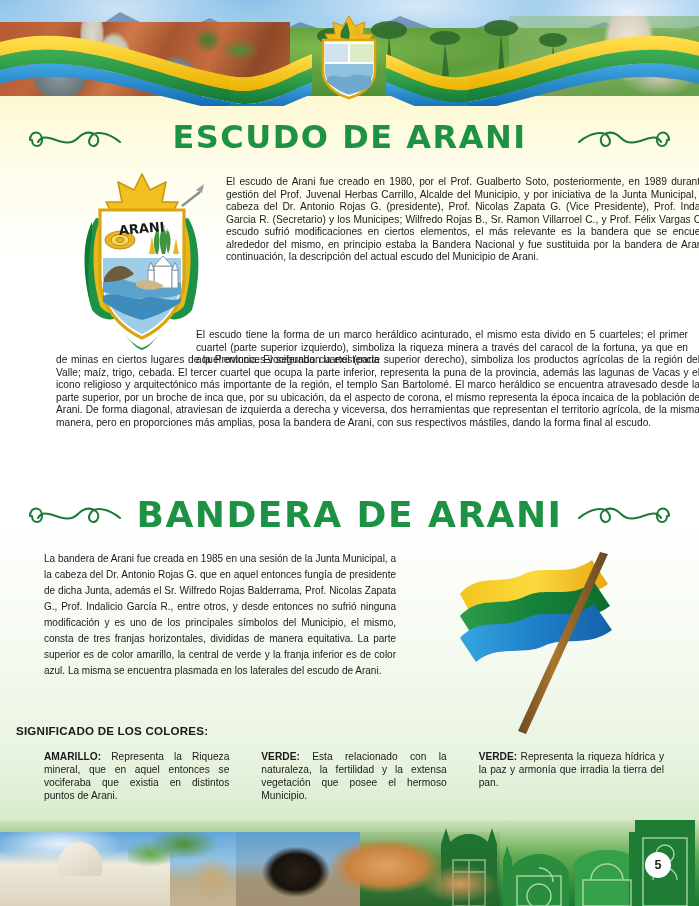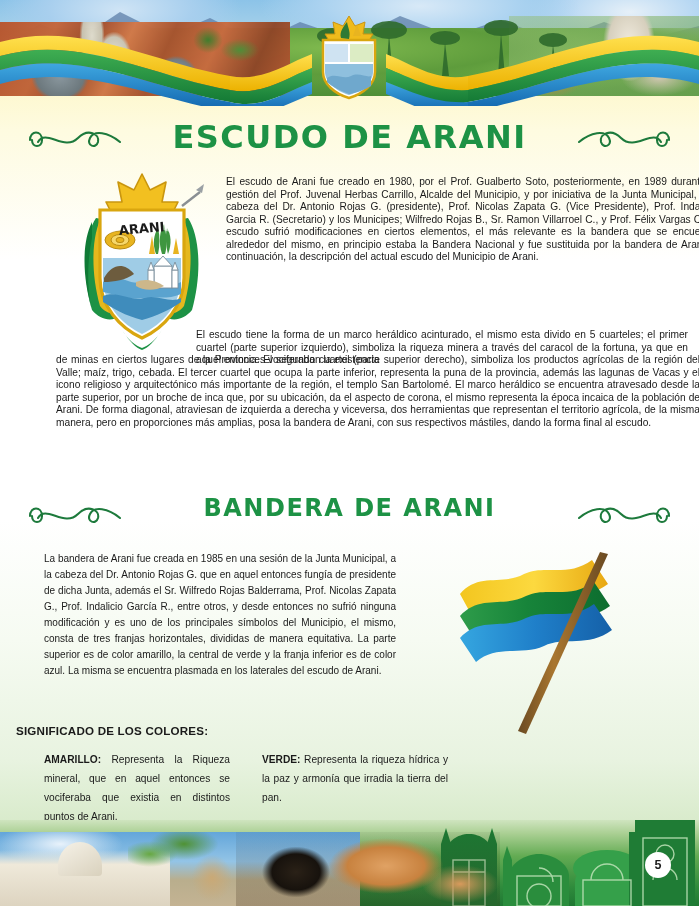--- a/index.html
+++ b/index.html
@@ -128,21 +128,21 @@
     position: absolute;
     top: 4px;
     width: 104px;
     height: 36px;
   }
   .flourish.left  { left: 24px; }
   .flourish.right { right: 24px; }
 
   #head-escudo  { top: 118px; }
   #head-bandera { top: 494px; }
-  #head-bandera h1 { font-size: 24px; }
+  #head-bandera h1 { font-size: 36px; }
 
   
   .body-text {
     position: absolute;
     color: #1a1a1a;
     font-family: "Liberation Sans", sans-serif;
     font-size: 10.2px;
     line-height: 12.55px;
     text-align: justify;
     text-justify: inter-word;
@@ -191,21 +191,21 @@
   .color-cols {
     position: absolute;
     left: 44px; top: 750px;
     width: 620px;
     display: flex;
     gap: 32px;
   }
   .color-col {
     width: 186px;
     font-size: 10.2px;
-    line-height: 19px;
+    line-height: 13px;
     color: #1a1a1a;
     text-align: justify;
   }
   .color-col .swatch-label {
     font-weight: bold;
   }
 
   
   .footer-strip {
     position: absolute;
@@ -481,20 +481,23 @@
     <path d="M28,92 C48,70 72,84 94,72 C114,62 138,76 162,58 L180,84 C156,102 132,90 112,100 C90,110 64,98 44,116 Z" fill="url(#fb)"></path>
 
     <path d="M168,6 L176,8 L94,188 L86,185 Z" fill="url(#pole)"></path>
   </svg>
 
   <div class="colores-title">SIGNIFICADO DE LOS COLORES:</div>
 
   <div class="color-cols">
     <div class="color-col">
       <span class="swatch-label">AMARILLO:</span><span> Representa la Riqueza mineral, que en aquel entonces se vociferaba que existia en distintos puntos de Arani.</span>
+    </div>
+    <div class="color-col">
+      <span class="swatch-label">VERDE:</span><span> Esta relacionado con la naturaleza, la fertilidad y la extensa vegetación que posee el hermoso Municipio.</span>
     </div>
     <div class="color-col">
       <span class="swatch-label">VERDE:</span><span> Representa la riqueza hídrica y la paz y armonía que irradia la tierra del pan.</span>
     </div>
   </div>
 
   <div class="footer-strip">
     <div class="footer-green"></div>
 
     <svg class="churches" viewBox="0 0 260 86" preserveAspectRatio="none">

